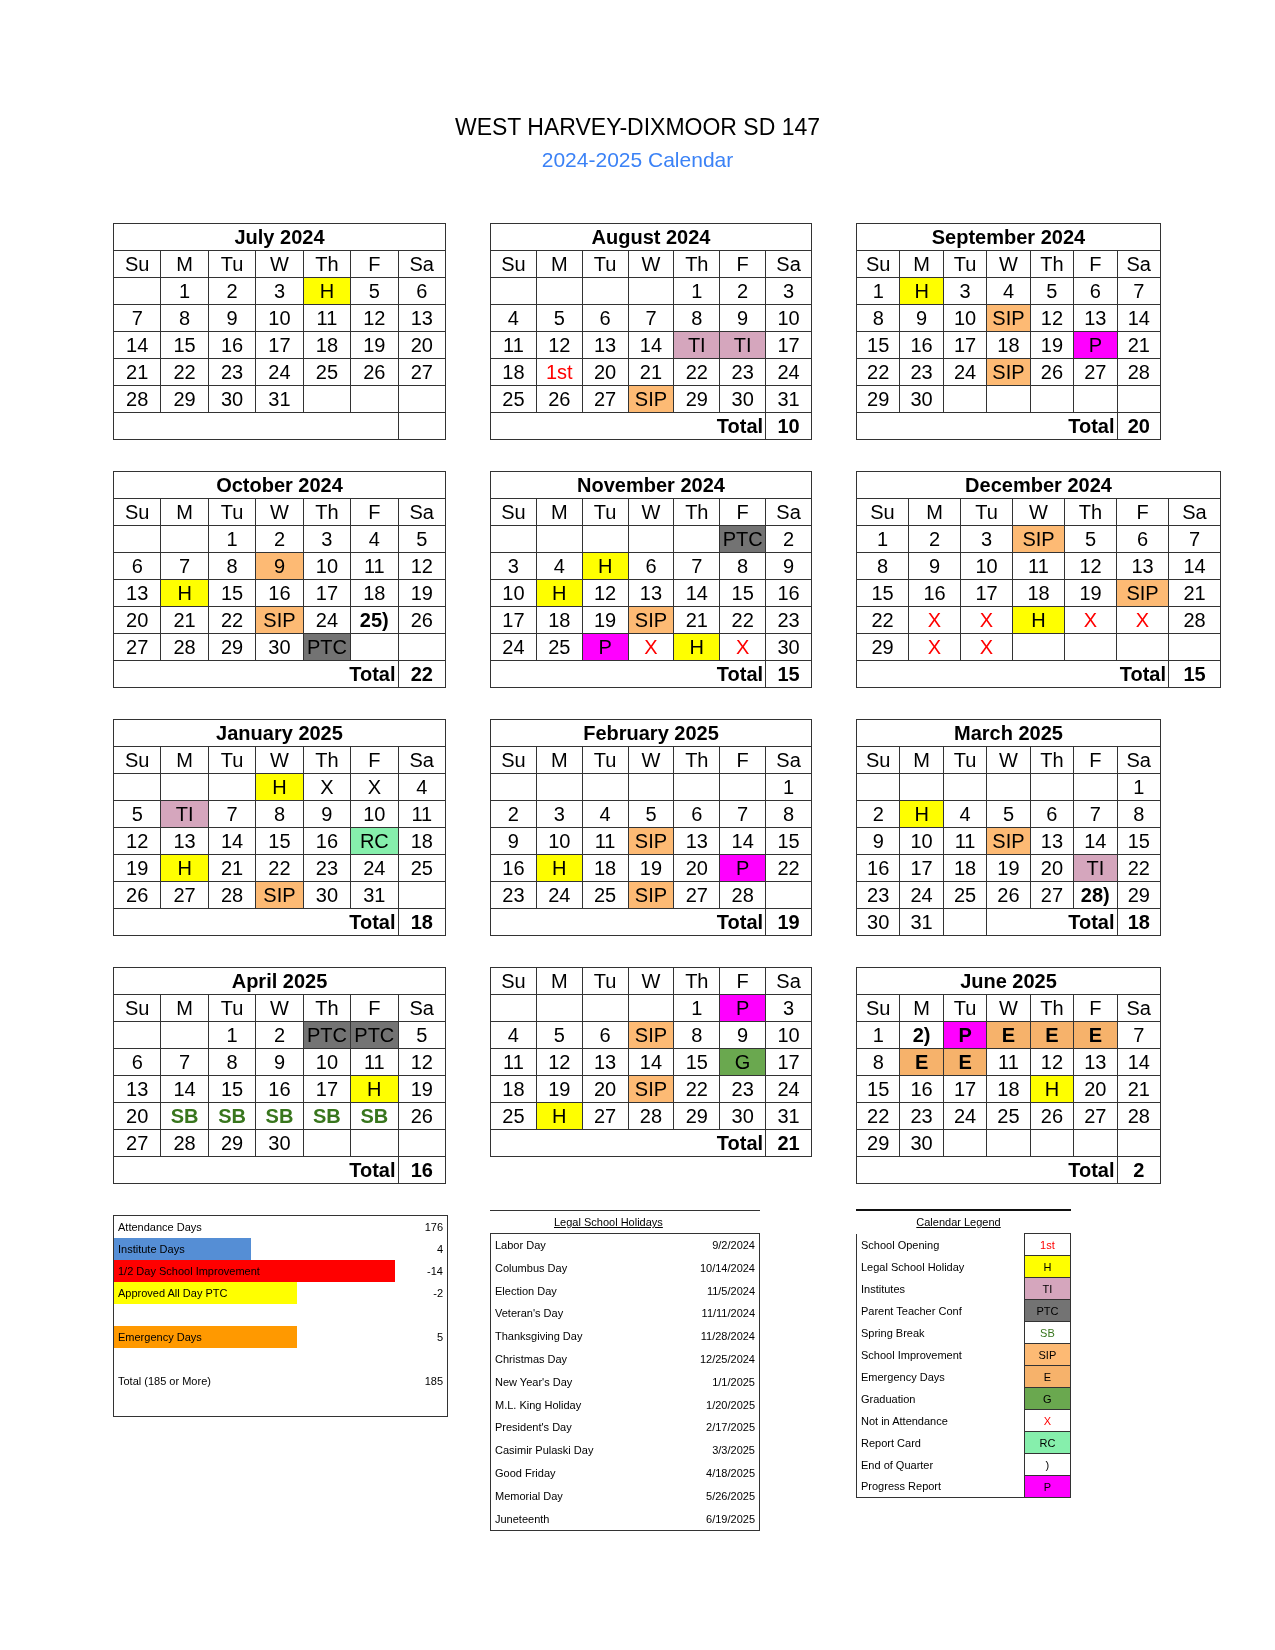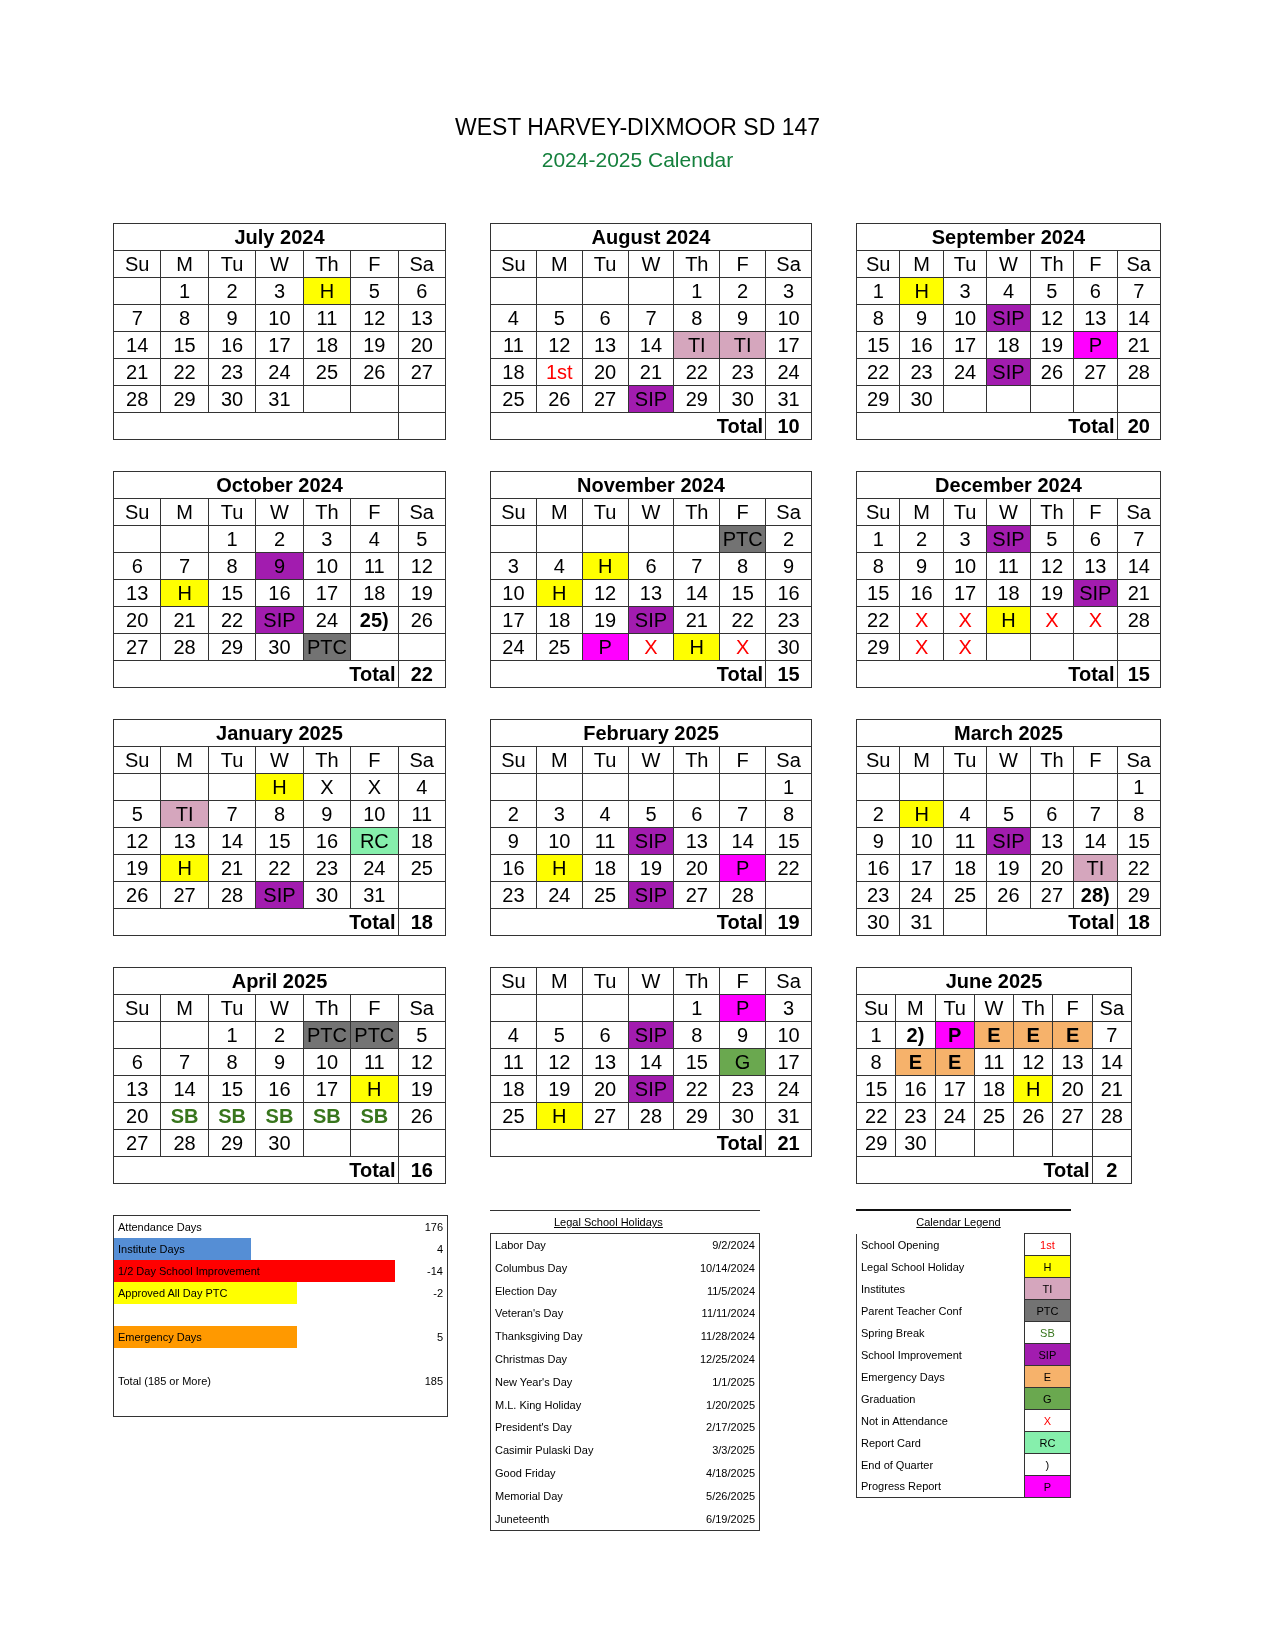--- a/index.html
+++ b/index.html
@@ -1,28 +1,28 @@
 <!DOCTYPE html>
 <html><head>
 <meta charset="utf-8">
 <style>
   html,body{margin:0;padding:0;background:#fff;}
   body{width:1275px;height:1650px;position:relative;font-family:"Liberation Sans",sans-serif;color:#000;overflow:hidden;}
   .title{position:absolute;left:0;width:1275px;text-align:center;}
   .t1{top:114px;font-size:23px;}
-  .t2{top:148px;font-size:21px;color:#15803d;}
+  .t2{top:148px;font-size:21px;color:#3b82f6;}
   .month{position:absolute;border-collapse:collapse;table-layout:fixed;}
   .month td{border:1.5px solid #333;height:26px;padding:0;text-align:center;font-size:20px;line-height:26px;white-space:nowrap;overflow:hidden;}
   .month .mhead{font-weight:bold;font-size:20px;}
   .month .tot-label{text-align:right;font-weight:bold;padding-right:2px;border-radius:11px;}
   .month .tot-val{font-weight:bold;}
   .c-H{background:#ffff00;}
   .c-TI{background:#d5a6bd;}
   .c-PTC{background:#737373;}
-  .c-SIP{background:#a21caf;}
+  .c-SIP{background:#fdba74;}
   .c-P{background:#ff00ff;}
   .c-E{background:#f6b26b;font-weight:bold;}
   .c-G{background:#6aa84f;}
   .c-RC{background:#86efac;}
   .c-X{color:#ff0000;}
   .c-SB{color:#38761d;font-weight:bold;}
   .c-1st{color:#ff0000;}
   .c-bold{font-weight:bold;}
   .c-PB{background:#ff00ff;font-weight:bold;}
   .summary{position:absolute;left:113px;top:1215px;width:333px;height:200px;border:1.5px solid #333;}
@@ -369,21 +369,21 @@
           <td class="c-H">H</td>
           <td class="c-X">X</td>
           <td class="">30</td>
         </tr>
         <tr>
           <td colspan="6" class="tot-label">Total</td>
           <td class="tot-val">15</td>
         </tr>
       </tbody>
     </table>
-    <table class="month" style="left: 856px; top: 471px; width: 305px;">
+    <table class="month" style="left: 856px; top: 471px; width: 365px;">
       <tbody>
         <tr>
           <td colspan="7" class="mhead">December 2024</td>
         </tr>
         <tr>
           <td>Su</td>
           <td>M</td>
           <td>Tu</td>
           <td>W</td>
           <td>Th</td>
@@ -759,21 +759,21 @@
           <td class="">29</td>
           <td class="">30</td>
           <td class="">31</td>
         </tr>
         <tr>
           <td colspan="6" class="tot-label">Total</td>
           <td class="tot-val">21</td>
         </tr>
       </tbody>
     </table>
-    <table class="month" style="left: 856px; top: 967px; width: 276px;">
+    <table class="month" style="left: 856px; top: 967px; width: 305px;">
       <tbody>
         <tr>
           <td colspan="7" class="mhead">June 2025</td>
         </tr>
         <tr>
           <td>Su</td>
           <td>M</td>
           <td>Tu</td>
           <td>W</td>
           <td>Th</td>

